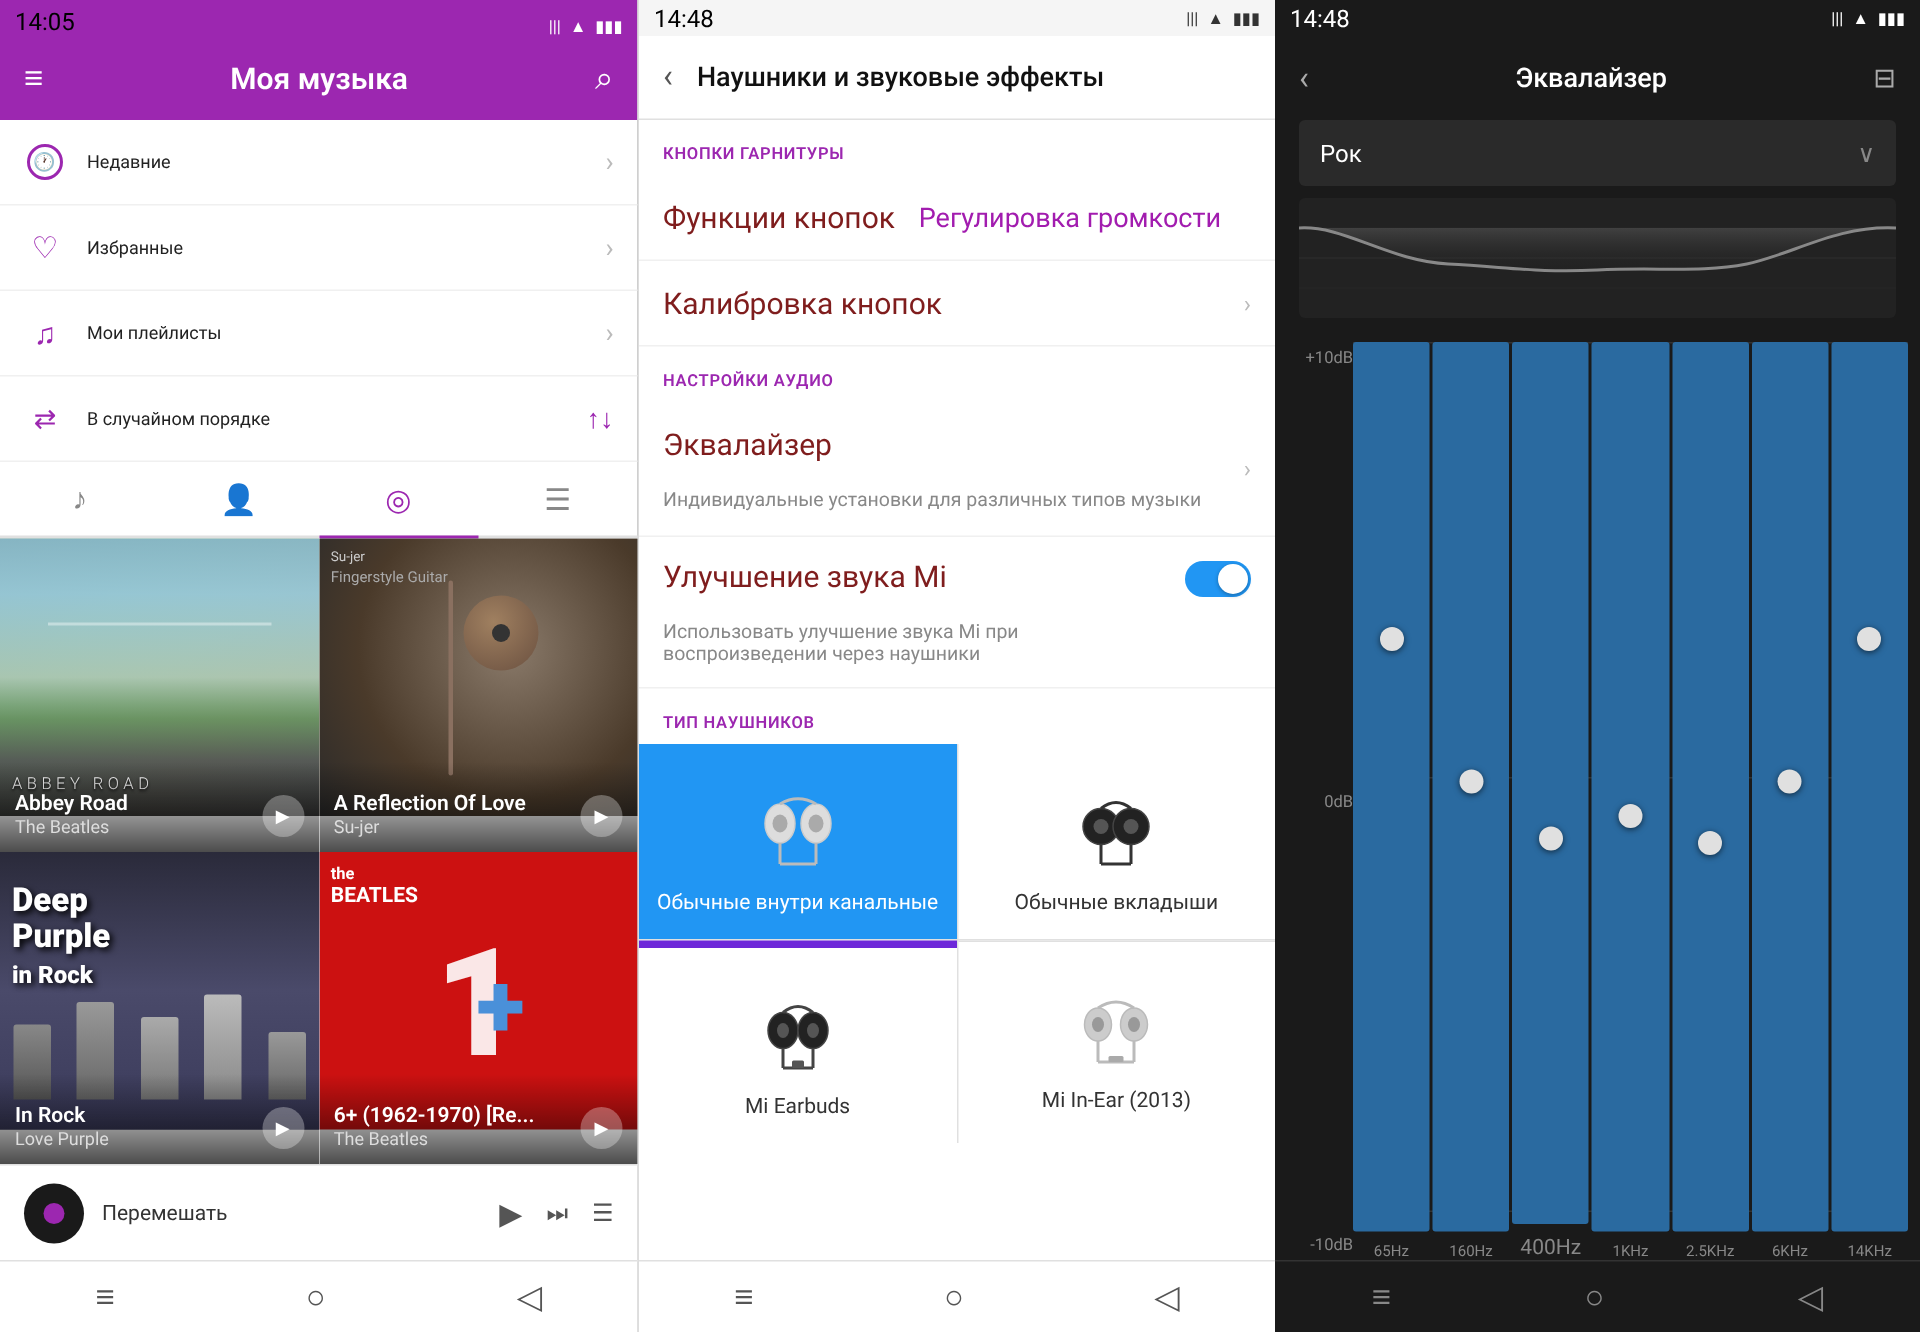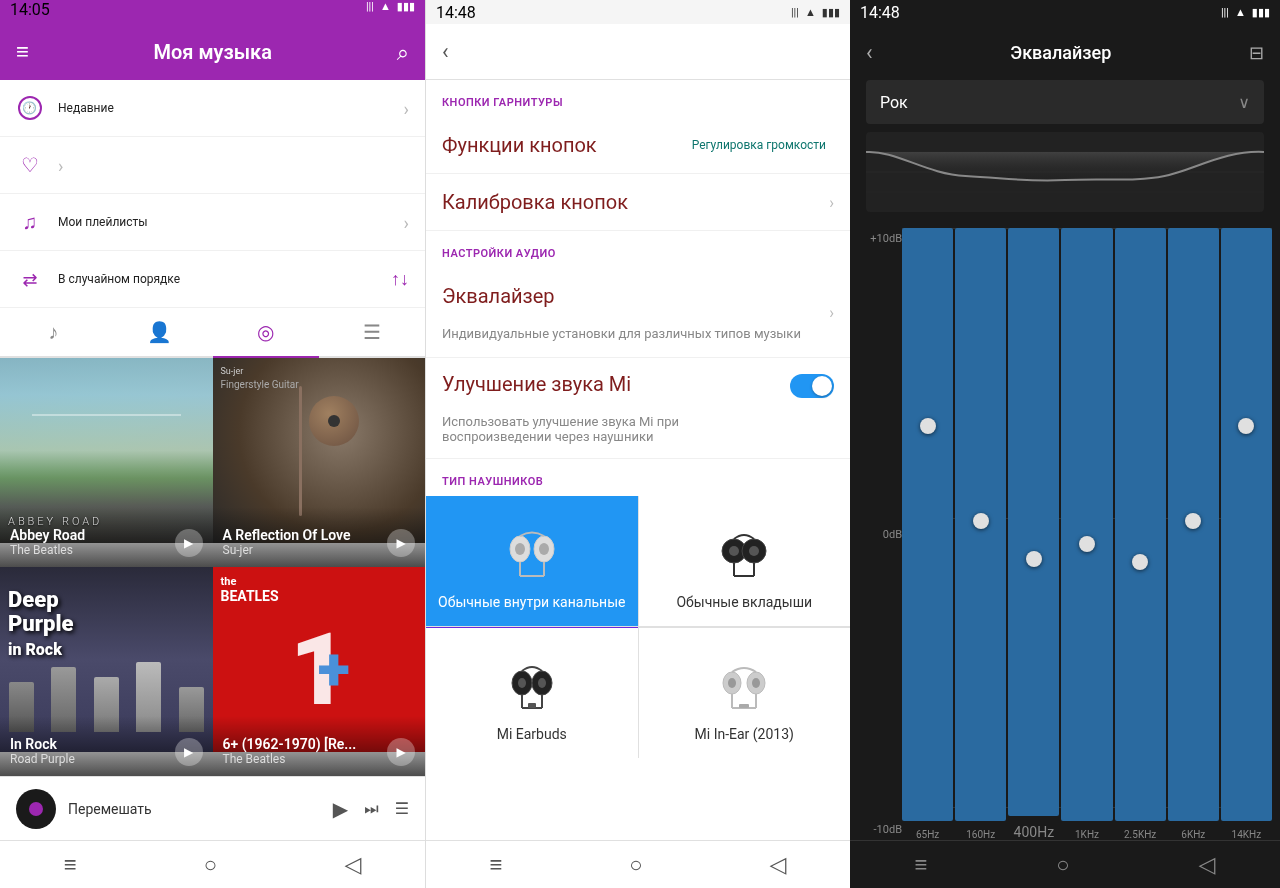--- a/index.html
+++ b/index.html
@@ -1,20 +1,20 @@
 <!DOCTYPE html>
 <html><head>
   <meta charset="utf-8">
   <style>
     * { margin: 0; padding: 0; box-sizing: border-box; }
     body { width: 1280px; height: 888px; display: flex; font-family: 'Roboto', Arial, sans-serif; overflow: hidden; background: #000; }
 
     
     .panel1 { width: 425px; height: 888px; background: #fff; display: flex; flex-direction: column; flex-shrink: 0; }
-    .panel1-status { background: #9c27b0; height: 24px; display: flex; align-items: flex-start; justify-content: space-between; padding: 0 10px; }
+    .panel1-status { background: #9c27b0; height: 24px; display: flex; align-items: flex-end; justify-content: space-between; padding: 0 10px; }
     .panel1-status-icons { display: flex; gap: 6px; align-items: center; }
     .panel1-status-icons span { color: #fff; font-size: 11px; }
     .panel1-header { background: #9c27b0; height: 56px; display: flex; align-items: center; justify-content: space-between; padding: 0 16px; }
     .panel1-header-menu { color: #fff; font-size: 22px; cursor: pointer; }
     .panel1-header-title { color: #fff; font-size: 20px; font-weight: 600; }
     .panel1-header-search { color: #fff; font-size: 22px; cursor: pointer; }
 
     .panel1-nav { flex: 0 0 auto; }
     .nav-item { display: flex; align-items: center; padding: 14px 16px; border-bottom: 1px solid #f0f0f0; cursor: pointer; }
     .nav-item-icon { width: 28px; height: 28px; margin-right: 14px; display: flex; align-items: center; justify-content: center; }
@@ -62,21 +62,21 @@
     .panel2-status-icons span { color: #333; font-size: 11px; }
     .panel2-header { height: 56px; display: flex; align-items: center; padding: 0 16px; gap: 16px; border-bottom: 1px solid #e0e0e0; }
     .panel2-back { font-size: 22px; color: #555; cursor: pointer; }
     .panel2-title { font-size: 18px; color: #111; font-weight: 500; }
 
     .section-label { padding: 16px 16px 8px; font-size: 11px; color: #9c27b0; font-weight: 600; letter-spacing: 0.5px; text-transform: uppercase; }
     .settings-item { display: flex; align-items: center; padding: 16px 16px; border-bottom: 1px solid #f0f0f0; cursor: pointer; }
     .settings-item-text { flex: 1; }
     .settings-item-title { font-size: 20px; color: #7f1d1d; }
     .settings-item-subtitle { font-size: 13px; color: #888; margin-top: 18px; }
-    .settings-item-value { font-size: 12px; color: #0f766e; margin-right: 8px; }
+    .settings-item-value { font-size: 18px; color: #a21caf; margin-right: 20px; }
     .settings-item-arrow { color: #bbb; font-size: 16px; }
 
     .toggle-switch { width: 44px; height: 24px; background: #2196f3; border-radius: 12px; position: relative; cursor: pointer; }
     .toggle-knob { width: 20px; height: 20px; background: #fff; border-radius: 50%; position: absolute; top: 2px; right: 2px; box-shadow: 0 1px 3px rgba(0,0,0,0.3); }
 
     .headphone-type-label { padding: 16px 16px 8px; font-size: 11px; color: #9c27b0; font-weight: 600; letter-spacing: 0.5px; text-transform: uppercase; }
     .headphone-grid { display: grid; grid-template-columns: 1fr 1fr; gap: 1px; background: #e0e0e0; margin: 0; }
     .headphone-option { background: #fff; display: flex; flex-direction: column; align-items: center; padding: 20px 10px 16px; cursor: pointer; }
     .headphone-option.selected { background: #2196f3; }
     .headphone-icon-area { height: 70px; display: flex; align-items: center; justify-content: center; margin-bottom: 8px; }
@@ -135,20 +135,21 @@
   <div class="panel1-nav">
     <div class="nav-item">
       <div class="nav-item-icon">
         <div class="icon-recent">🕐</div>
       </div>
       <span class="nav-item-text">Недавние</span>
       <span class="nav-item-arrow">›</span>
     </div>
     <div class="nav-item">
       <div class="nav-item-icon" style="color:#9c27b0; font-size:20px;">♡</div>
+      <span class="nav-item-text">Избранные</span>
       <span class="nav-item-arrow">›</span>
     </div>
     <div class="nav-item">
       <div class="nav-item-icon" style="color:#9c27b0; font-size:20px;">♫</div>
       <span class="nav-item-text">Мои плейлисты</span>
       <span class="nav-item-arrow">›</span>
     </div>
     <div class="nav-item-shuffle nav-item" style="border-bottom:1px solid #f0f0f0;">
       <div class="nav-item-icon" style="color:#9c27b0; font-size:18px;">⇄</div>
       <span class="nav-item-text">В случайном порядке</span>
@@ -212,21 +213,21 @@
         <div style="position:absolute; bottom:20px; left:0; right:0; display:flex; justify-content:space-around; align-items:flex-end;">
           <div style="width:25px; height:50px; background:linear-gradient(180deg,#888,#555); border-radius:2px 2px 0 0;"></div>
           <div style="width:25px; height:65px; background:linear-gradient(180deg,#999,#666); border-radius:2px 2px 0 0;"></div>
           <div style="width:25px; height:55px; background:linear-gradient(180deg,#aaa,#777); border-radius:2px 2px 0 0;"></div>
           <div style="width:25px; height:70px; background:linear-gradient(180deg,#bbb,#888); border-radius:2px 2px 0 0;"></div>
           <div style="width:25px; height:45px; background:linear-gradient(180deg,#999,#666); border-radius:2px 2px 0 0;"></div>
         </div>
       </div>
       <div class="album-overlay">
         <div class="album-title">In Rock</div>
-        <div class="album-artist">Road Purple</div>
+        <div class="album-artist">Love Purple</div>
       </div>
       <div class="album-play-btn">▶</div>
     </div>
 
     <div class="album-card">
       <div class="album-cover-bg beatles-red-bg" style="background: #cc1111; height:185px; position:relative;">
         <div style="position:absolute; top:8px; left:8px; color:#fff; font-size:11px; font-weight:700;">the<br><span style="font-size:14px;">BEATLES</span></div>
         <div style="position:absolute; inset:0; display:flex; align-items:center; justify-content:center;">
           <div style="font-size:100px; font-weight:900; color:#fff; opacity:0.9; line-height:1; margin-top:20px;">1</div>
           <div style="position:absolute; font-size:60px; font-weight:900; color:#4a90d9; margin-top:20px; margin-left:30px;">+</div>
@@ -265,20 +266,21 @@
     <span>14:48</span>
     <div class="panel2-status-icons">
       <span>|||</span>
       <span>▲</span>
       <span>▮▮▮</span>
     </div>
   </div>
 
   <div class="panel2-header">
     <span class="panel2-back">‹</span>
+    <span class="panel2-title">Наушники и звуковые эффекты</span>
   </div>
 
   <div class="section-label">КНОПКИ ГАРНИТУРЫ</div>
   <div class="settings-item">
     <div class="settings-item-text">
       <div class="settings-item-title">Функции кнопок</div>
     </div>
     <span class="settings-item-value">Регулировка громкости</span>
   </div>
   <div class="settings-item">
@@ -334,21 +336,21 @@
           <circle cx="40" cy="30" r="5" fill="#555"></circle>
           <path d="M20 18 Q30 10 40 18" stroke="#333" stroke-width="2" fill="none"></path>
           <line x1="20" y1="42" x2="20" y2="55" stroke="#333" stroke-width="2"></line>
           <line x1="40" y1="42" x2="40" y2="55" stroke="#333" stroke-width="2"></line>
           <line x1="20" y1="55" x2="40" y2="55" stroke="#333" stroke-width="2"></line>
         </svg>
       </div>
       <span class="headphone-label">Обычные вкладыши</span>
     </div>
 
-    <div class="headphone-option" style="border-top:1px solid #6d28d9;">
+    <div class="headphone-option" style="border-top:5px solid #6d28d9;">
       <div class="headphone-icon-area">
         <svg width="60" height="60" viewBox="0 0 60 60">
           <ellipse cx="20" cy="30" rx="10" ry="12" fill="#222" stroke="#444" stroke-width="1"></ellipse>
           <ellipse cx="20" cy="30" rx="4" ry="5" fill="#555"></ellipse>
           <ellipse cx="40" cy="30" rx="10" ry="12" fill="#222" stroke="#444" stroke-width="1"></ellipse>
           <ellipse cx="40" cy="30" rx="4" ry="5" fill="#555"></ellipse>
           <path d="M20 18 Q30 10 40 18" stroke="#444" stroke-width="2" fill="none"></path>
           <line x1="20" y1="42" x2="20" y2="55" stroke="#444" stroke-width="2"></line>
           <line x1="40" y1="42" x2="40" y2="55" stroke="#444" stroke-width="2"></line>
           <line x1="20" y1="55" x2="40" y2="55" stroke="#444" stroke-width="2"></line>

